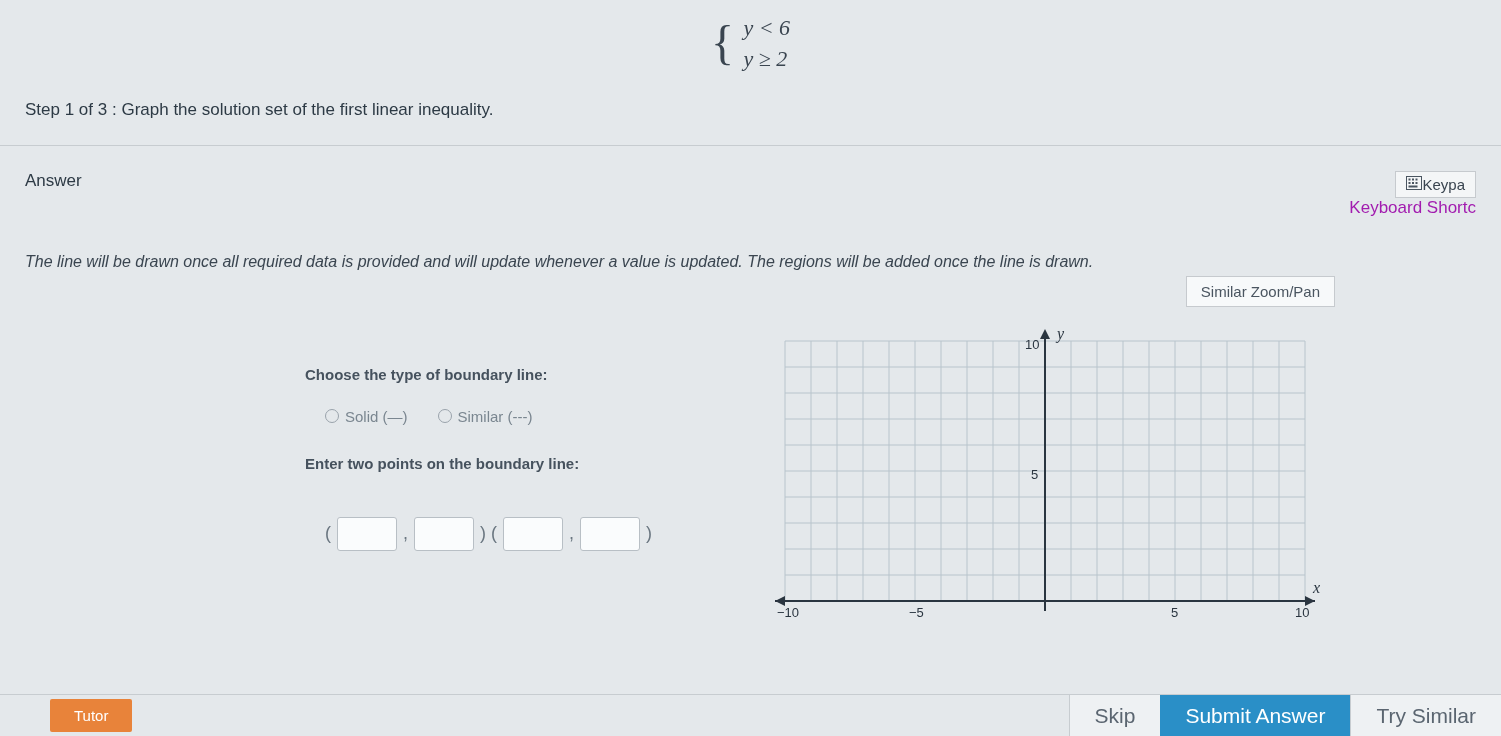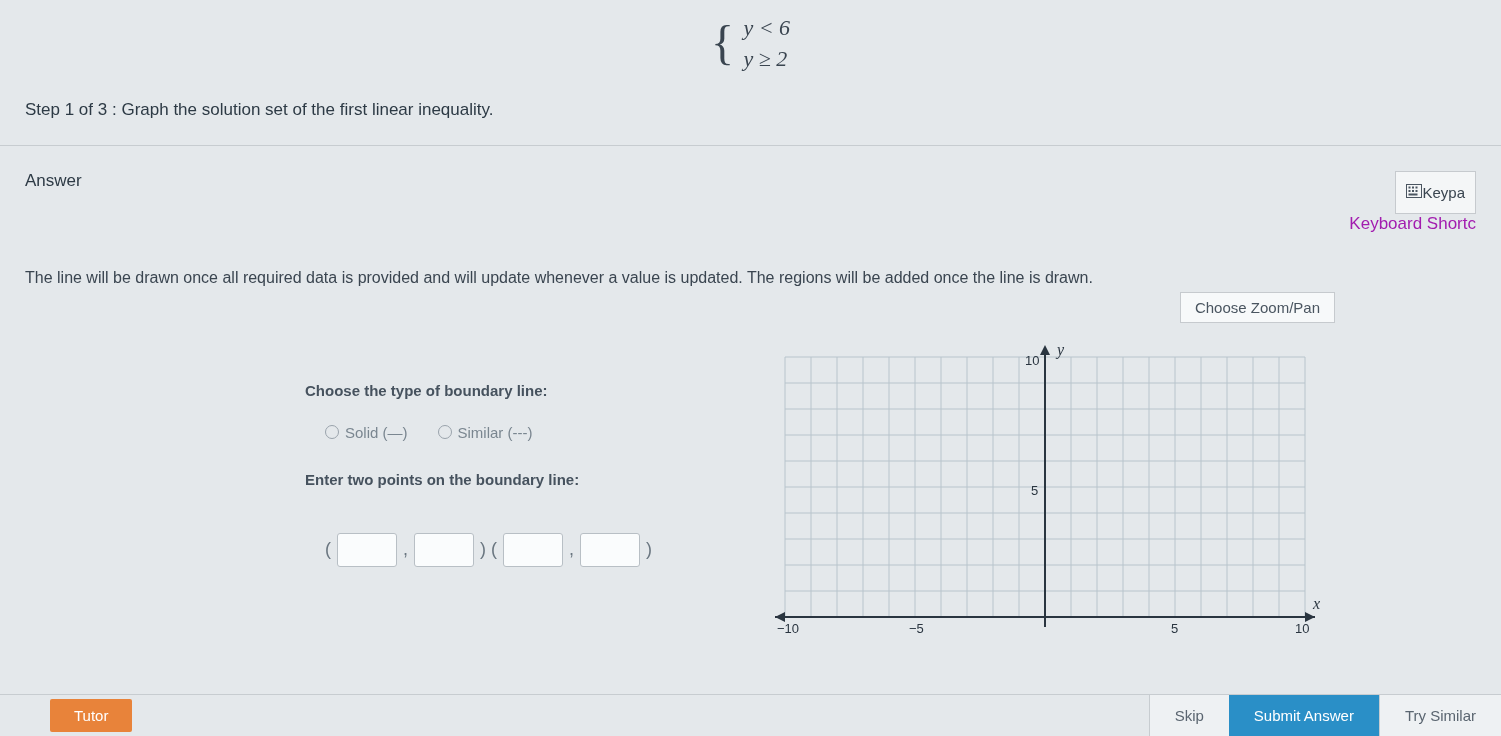--- a/index.html
+++ b/index.html
@@ -59,33 +59,34 @@
 }
 .keypad-box {
   text-align: right;
 }
 .keypad-btn {
   display: inline-flex;
   align-items: center;
   gap: 0;
   background: #f4f6f7;
   border: 1px solid #c6cace;
-  padding: 12px 10px;
+  padding: 4px 10px;
   font-size: 15px;
   color: #3a4550;
 }
 .kbd-shortcut {
   color: #a21caf;
   font-size: 17px;
   margin-top: 0;
 }
 .instruction {
   font-size: 16px;
   color: #3a4550;
   padding: 25px 0 15px 0;
+  font-style: italic;
 }
 .work-area {
   display: flex;
   gap: 40px;
   align-items: flex-start;
   padding-left: 280px;
 }
 .controls {
   width: 420px;
   padding-top: 80px;
@@ -167,21 +168,21 @@
   margin-left: 50px;
   margin-top: 4px;
   margin-bottom: 4px;
   border-radius: 2px;
 }
 .footer-spacer { flex: 1; }
 .footer-btn {
   padding: 0 25px;
   display: flex;
   align-items: center;
-  font-size: 15px;
+  font-size: 21px;
   color: #5a6570;
   border-left: 1px solid #c7ccd0;
   background: #eef1f3;
 }
 .submit-btn {
   background: #2a8fc7;
   color: #fff;
   border-left: none;
 }
 </style>
@@ -251,21 +252,21 @@
         <span class="pt-input"></span>
         <span>) (</span>
         <span class="pt-input"></span>
         <span>,</span>
         <span class="pt-input"></span>
         <span>)</span>
       </div>
     </div>
 
     <div class="graph-wrap">
-      <div class="zoom-btn">Choose Zoom/Pan</div>
+      <div class="zoom-btn">Similar Zoom/Pan</div>
       <svg class="graph" width="560" height="300" viewBox="0 0 560 300">
         <g stroke="#b8c4cc" stroke-width="1">
           <line x1="20" y1="20" x2="540" y2="20"></line>
           <line x1="20" y1="46" x2="540" y2="46"></line>
           <line x1="20" y1="72" x2="540" y2="72"></line>
           <line x1="20" y1="98" x2="540" y2="98"></line>
           <line x1="20" y1="124" x2="540" y2="124"></line>
           <line x1="20" y1="150" x2="540" y2="150"></line>
           <line x1="20" y1="176" x2="540" y2="176"></line>
           <line x1="20" y1="202" x2="540" y2="202"></line>

